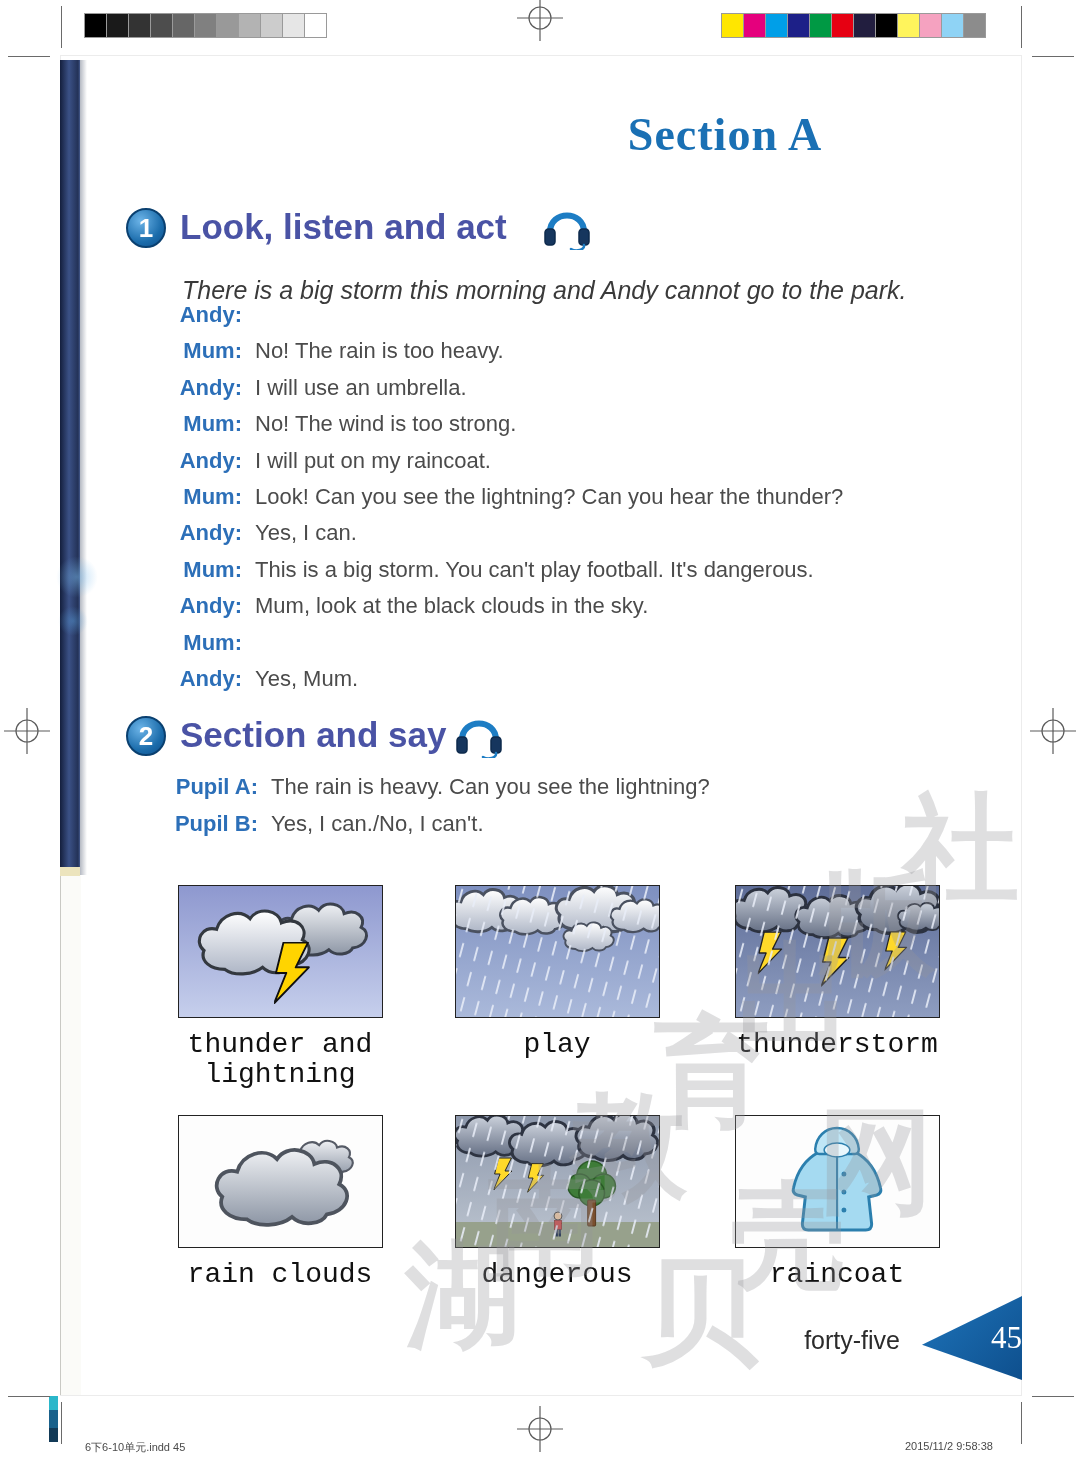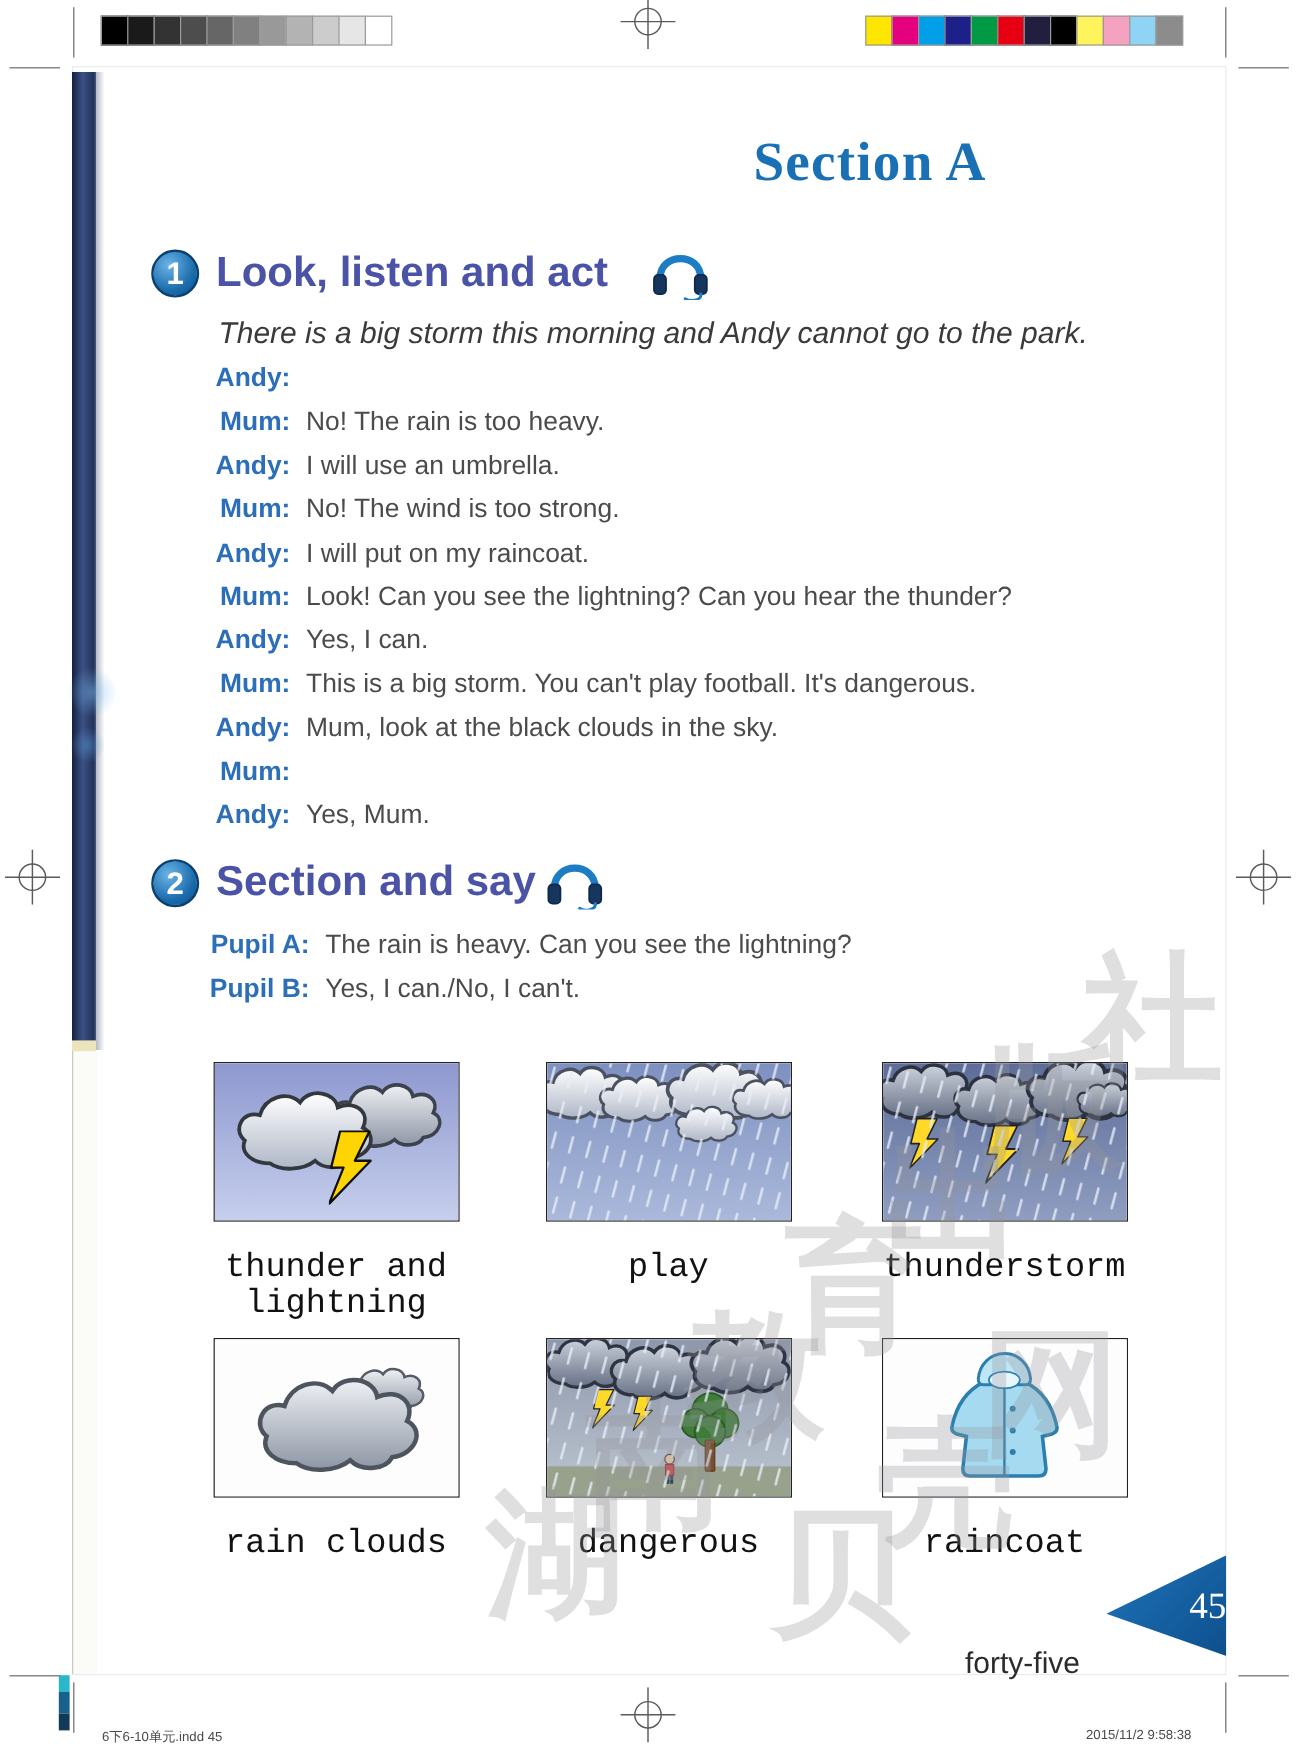--- a/index.html
+++ b/index.html
@@ -28,39 +28,39 @@
   .crosshair circle{stroke:#5a5a5a;stroke-width:1.2;fill:none;}
   
   .section-title{position:absolute;left:540px;top:108px;width:370px;text-align:center;z-index:5;
     font-family:"Liberation Serif",serif;font-weight:bold;font-size:46px;color:#1a70b4;letter-spacing:1px;}
   .num-badge{position:absolute;width:40px;height:40px;border-radius:50%;z-index:5;
     background:radial-gradient(circle at 35% 30%,#6cb4e8,#1b6cab 62%,#0d4e8c);
     color:#fff;font-weight:bold;font-size:26px;display:flex;align-items:center;justify-content:center;
     border:2px solid #0a4070;box-sizing:border-box;}
   .act-title{position:absolute;z-index:5;font-weight:800;font-size:35px;color:#4a53a5;letter-spacing:0;}
   .hp-icon{position:absolute;z-index:5;}
-  .intro{position:absolute;left:182px;top:264px;z-index:5;font-size:25px;font-style:italic;color:#3a3a3a;}
+  .intro{position:absolute;left:182px;top:276px;z-index:5;font-size:25px;font-style:italic;color:#3a3a3a;}
   
   .dialogue{position:absolute;z-index:5;display:flex;flex-direction:column;}
   .dlg-row{display:flex;align-items:baseline;height:36.4px;font-size:22px;}
   .dlg-row .spk{width:114px;text-align:right;margin-right:13px;font-weight:bold;color:#2c6fb8;flex:none;}
   .dlg2 .dlg-row{height:37px;}
   .dlg2 .spk{width:130px;}
   .dtx{color:#4b4b4b;white-space:nowrap;}
   
   .vimg-box{position:absolute;width:205px;height:133px;border:1px solid #222;box-sizing:border-box;z-index:5;background:#fff;}
   .vimg-box svg{display:block;width:100%;height:100%;}
   .vcap{position:absolute;width:280px;text-align:center;z-index:5;
-    font-family:"Liberation Mono","DejaVu Sans Mono",monospace;font-size:28px;line-height:30px;color:#111;margin-top:12px;}
+    font-family:"Liberation Mono","DejaVu Sans Mono",monospace;font-size:28px;line-height:30px;color:#111;}
   
   .watermark{position:absolute;left:0;top:0;width:100%;height:100%;z-index:40;pointer-events:none;}
   .wm-char{position:absolute;transform:translate(-50%,-50%);
     font-family:"Liberation Serif",serif;font-weight:bold;font-size:116px;color:#96969b;opacity:.30;}
   
-  .pgword{position:absolute;left:700px;top:1326px;width:200px;text-align:right;z-index:5;font-size:25px;color:#2b2b2b;margin-top:46px;}
+  .pgword{position:absolute;left:700px;top:1326px;width:200px;text-align:right;z-index:5;font-size:25px;color:#2b2b2b;}
   .pgtri{position:absolute;left:922px;top:1296px;width:100px;height:84px;z-index:5;
     background:linear-gradient(135deg,#1e74ba,#0e4f8d);clip-path:polygon(0 58%,100% 0,100% 100%);
     display:flex;align-items:center;justify-content:flex-end;}
   .pgtri span{font-family:"Liberation Serif",serif;font-size:31px;color:#fff;margin-left:18px;}
   .foot-small{position:absolute;z-index:5;font-size:11px;color:#4a4a4a;}
   .strip{position:absolute;z-index:6;}
 </style>
 </head>
 <body>
 

